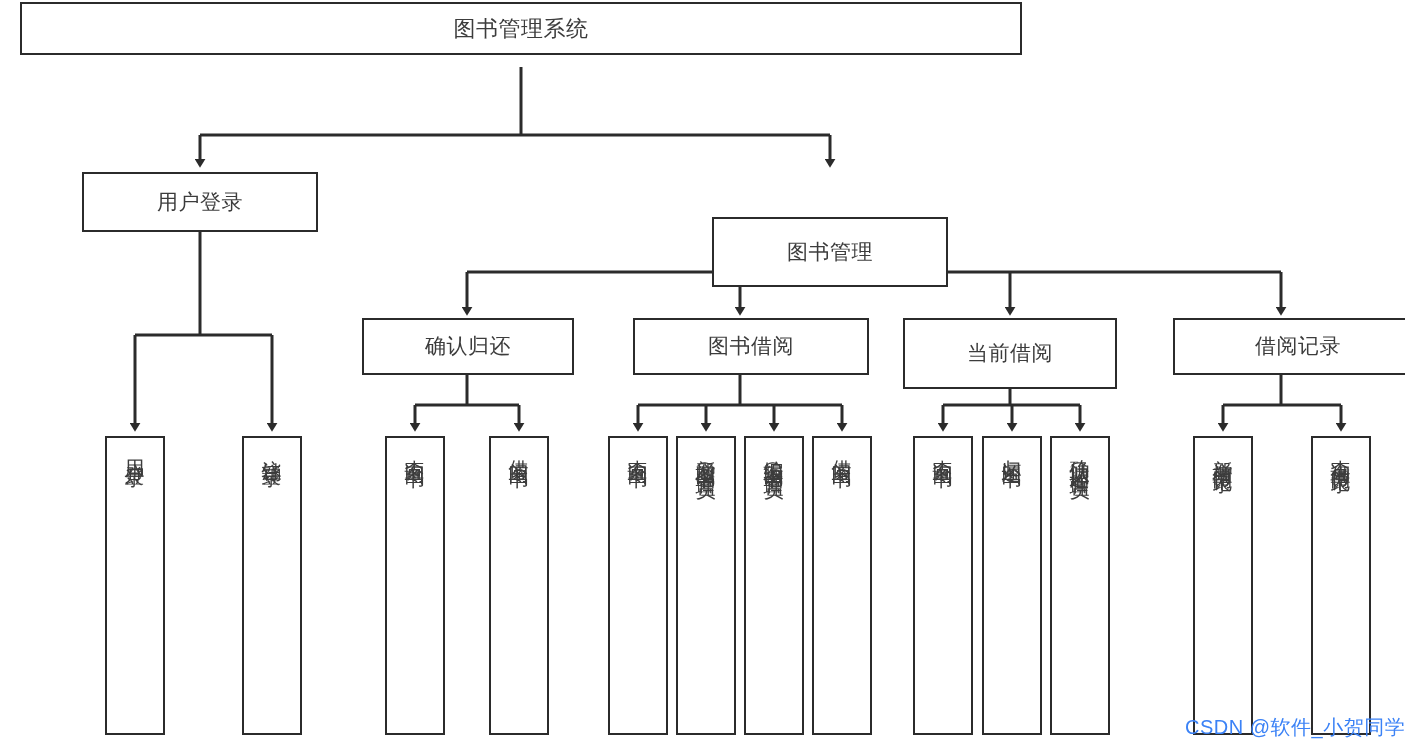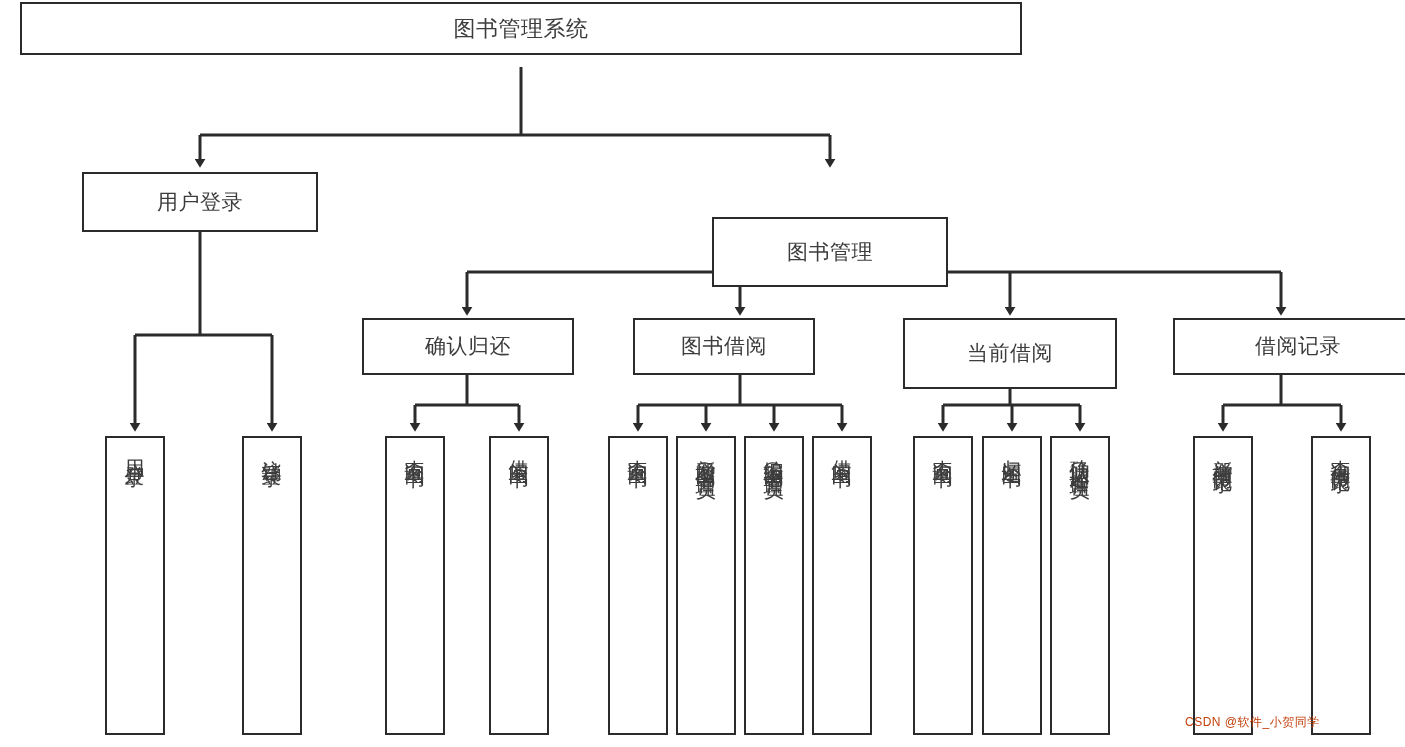--- a/index.html
+++ b/index.html
@@ -56,22 +56,22 @@
     text-orientation: upright;
     font-size: 20px;
     letter-spacing: 3px;
     line-height: 1;
     white-space: nowrap;
   }
   .watermark {
     position: absolute;
     left: 1185px;
     top: 714px;
-    font-size: 12px;
-    color: #c2410c;
+    font-size: 20px;
+    color: #3b82f6;
     letter-spacing: 0.5px;
     white-space: nowrap;
     user-select: none;
   }
 </style>
 </head>
 <body>
 
 <div id="canvas">
 
@@ -134,21 +134,21 @@
   </div>
 
   <div class="node horiz" style="left:712px; top:172px; width:236px; height:70px;margin-top:45px;">
     <span class="lbl">图书管理</span>
   </div>
 
   <div class="node horiz" style="left:362px; top:318px; width:212px; height:57px;">
     <span class="lbl">确认归还</span>
   </div>
 
-  <div class="node horiz" style="left:633px; top:318px; width:182px; height:57px;">
+  <div class="node horiz" style="left:633px; top:318px; width:236px; height:57px;">
     <span class="lbl">图书借阅</span>
   </div>
 
   <div class="node horiz" style="left:903px; top:318px; width:214px; height:71px;">
     <span class="lbl">当前借阅</span>
   </div>
 
   <div class="node horiz" style="left:1173px; top:318px; width:250px; height:57px;">
     <span class="lbl">借阅记录</span>
   </div>

